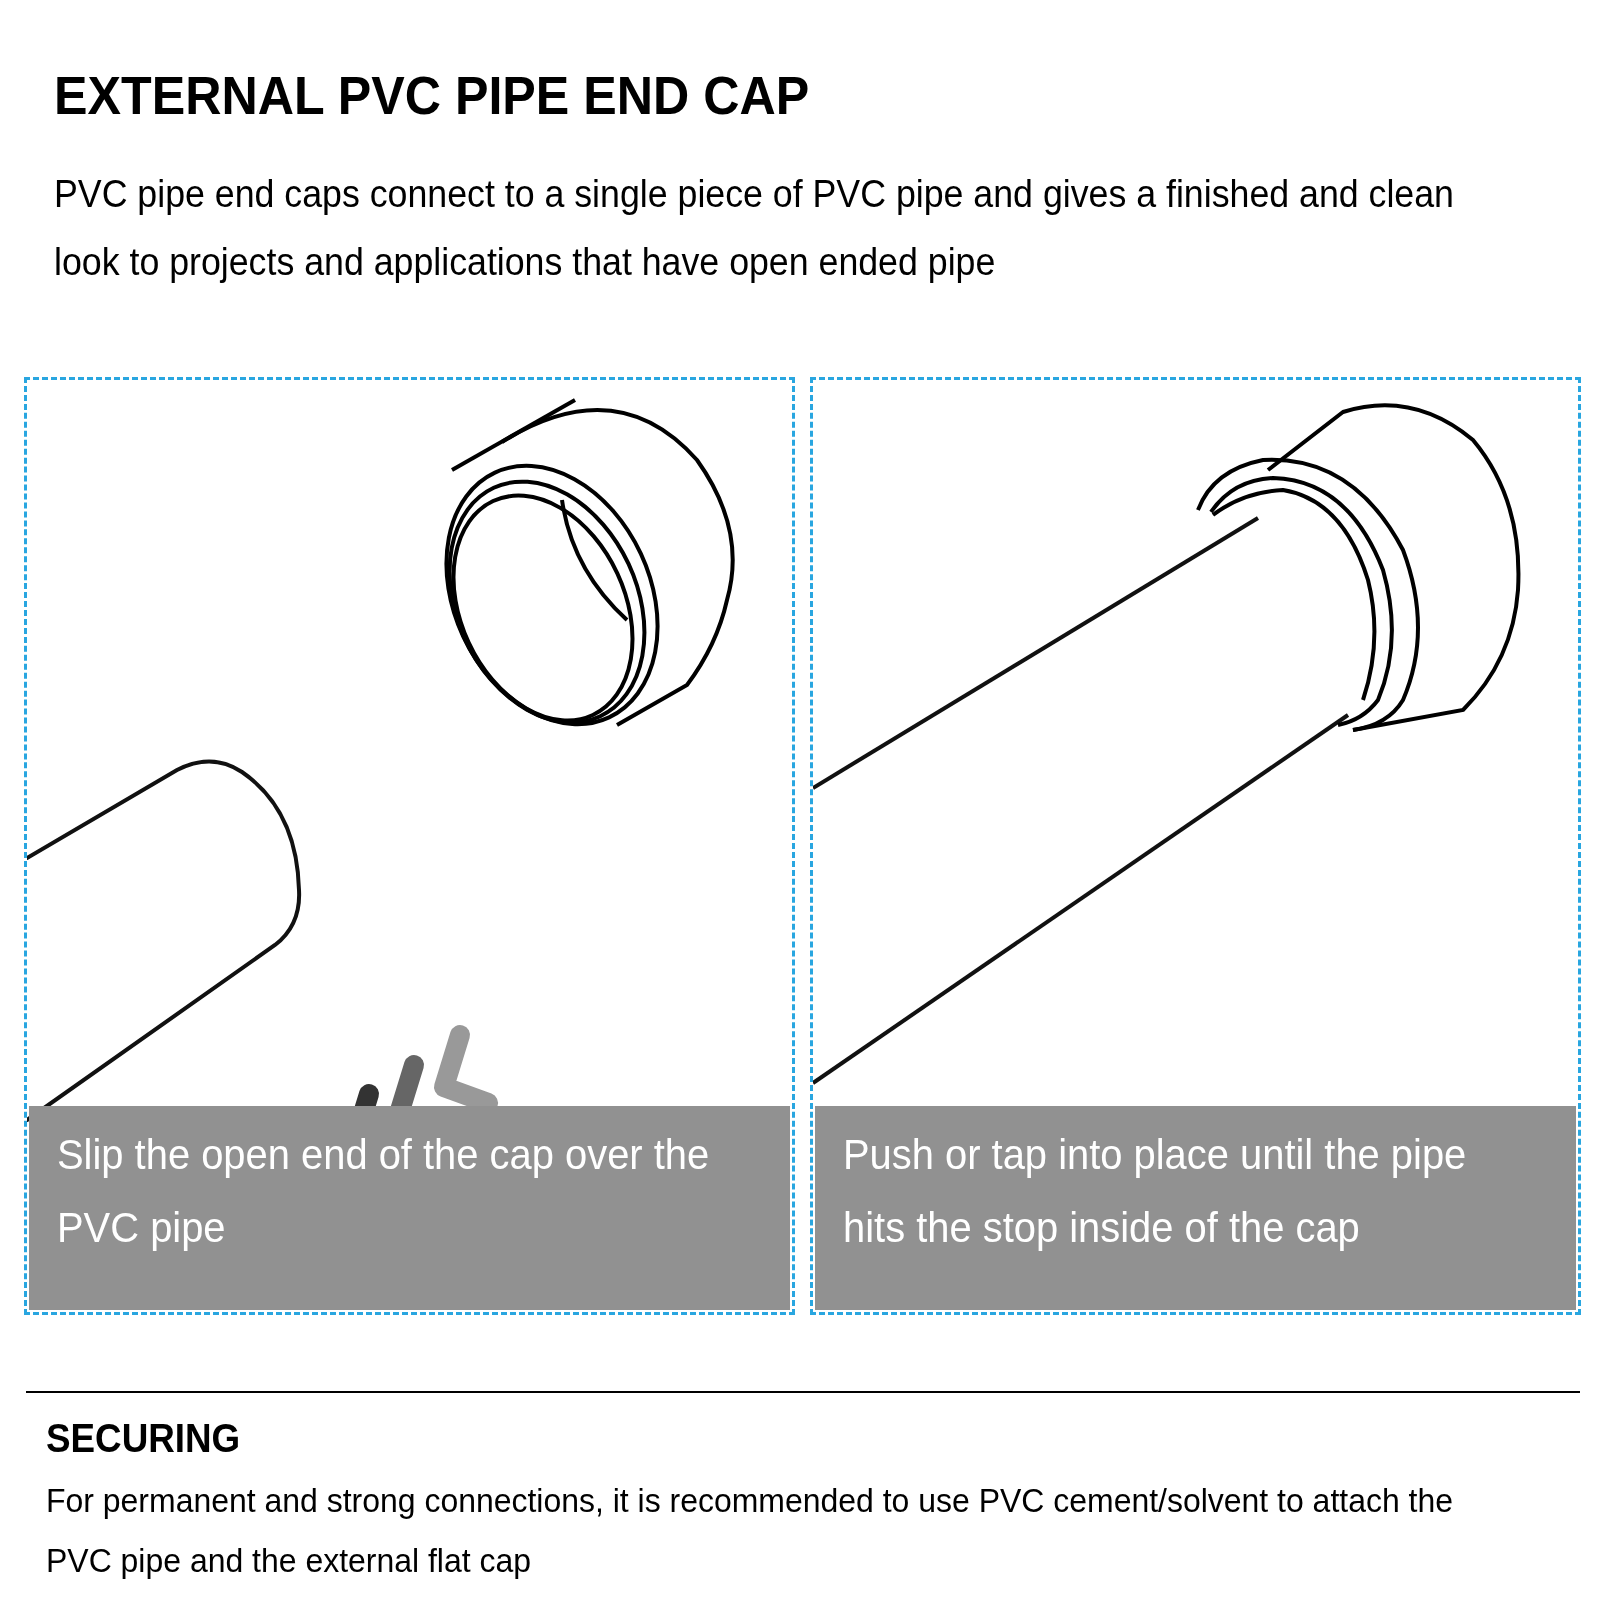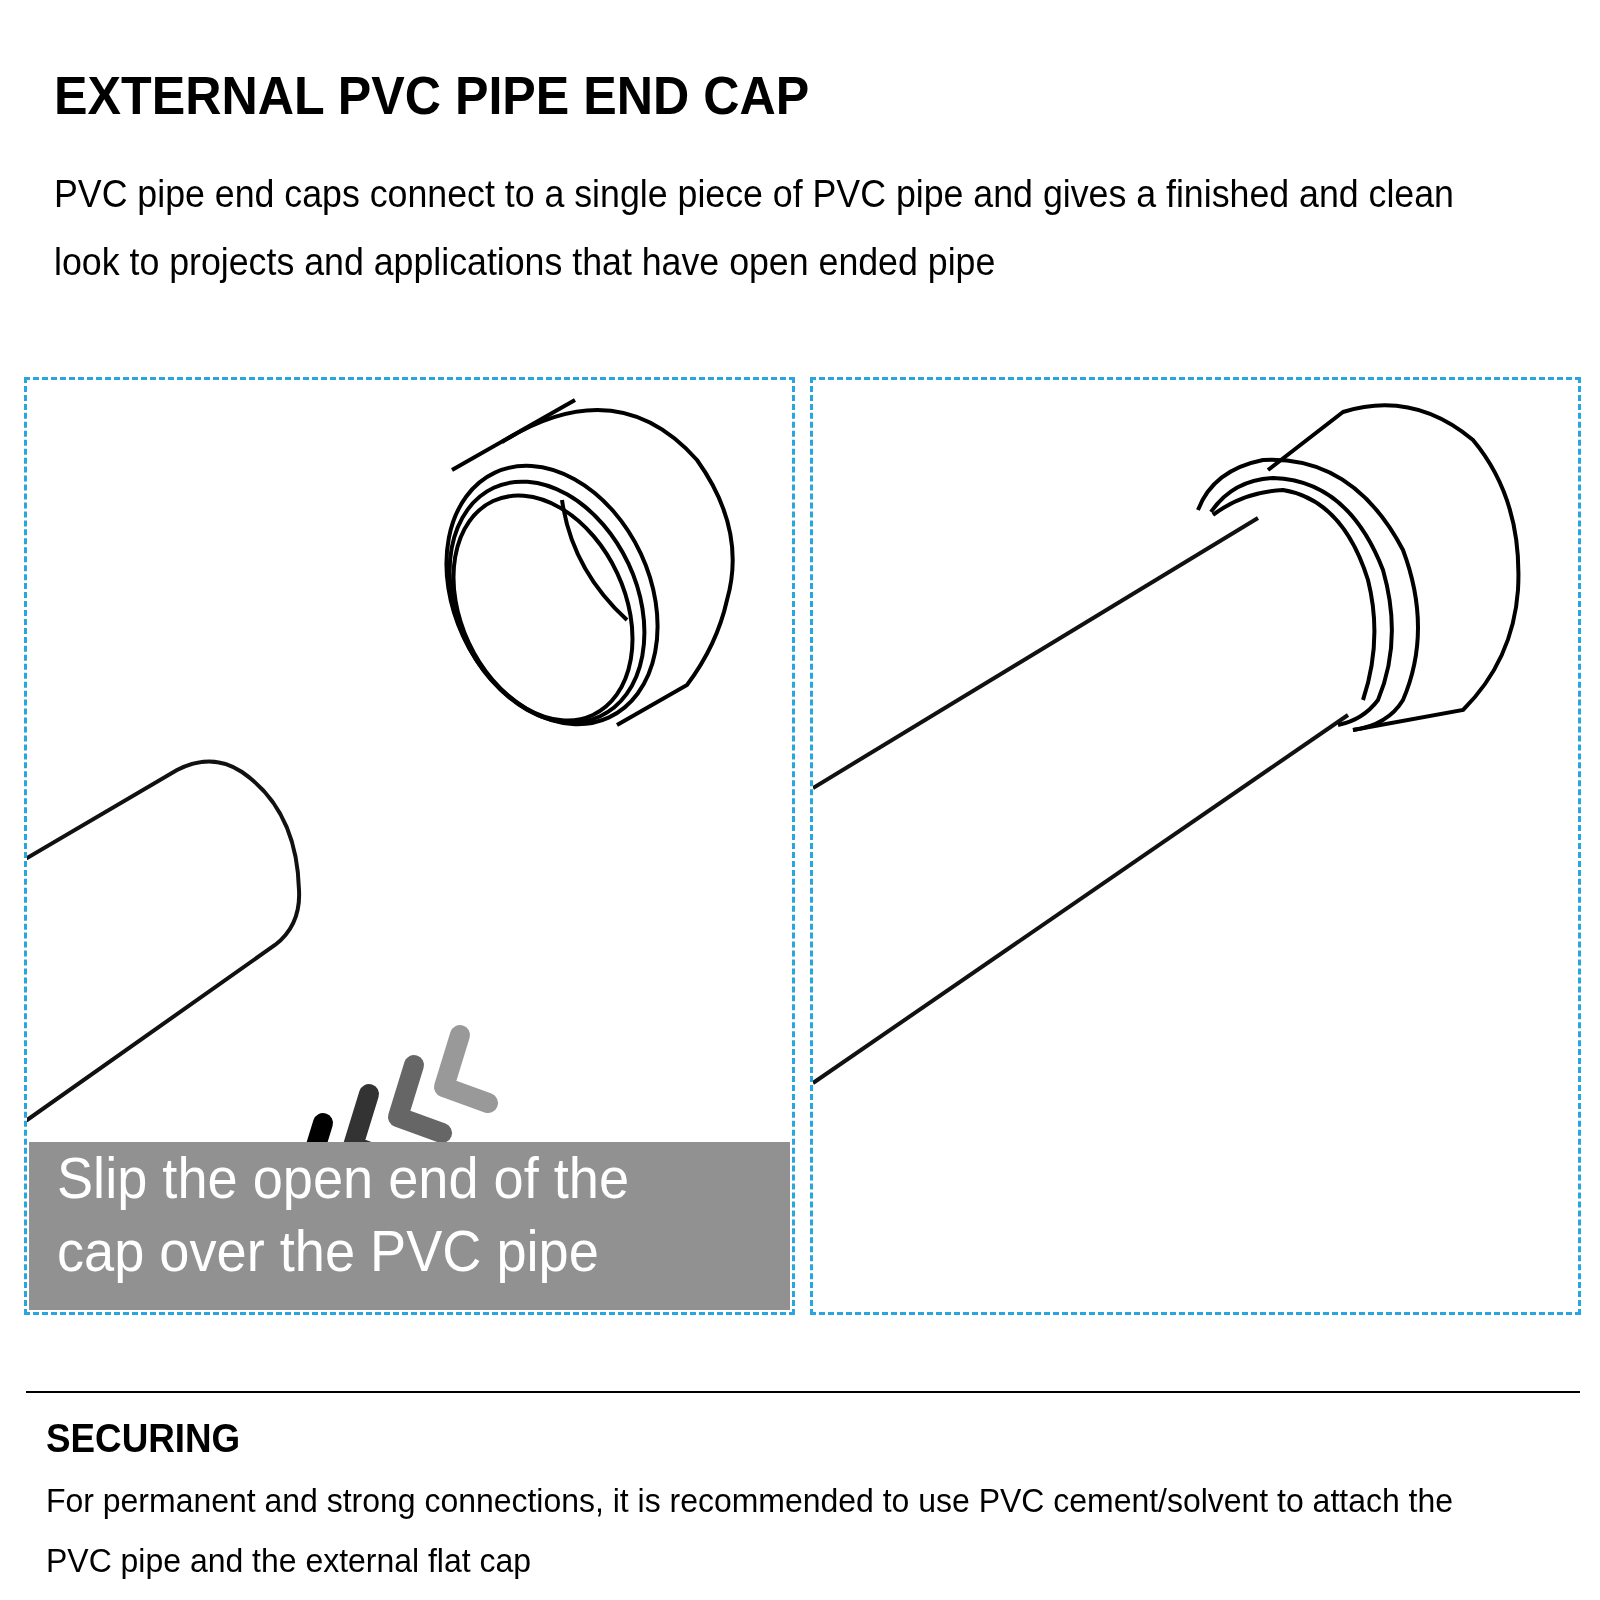--- a/index.html
+++ b/index.html
@@ -7,23 +7,23 @@
          font-family: "Liberation Sans", "DejaVu Sans", sans-serif; color: #000; }
   .title { position: absolute; left: 54px; top: 62px; font-size: 54px; font-weight: 700;
            letter-spacing: 0px; margin: 0; line-height: 66px; transform: scaleX(0.93); transform-origin: left; }
   .intro { position: absolute; left: 54px; top: 160px; width: 1520px; font-size: 38px;
            line-height: 68px; margin: 0; transform: scaleX(0.94); transform-origin: left; }
   .panel { position: absolute; top: 377px; height: 938px; box-sizing: border-box;
            border: 3px dashed #29a6e0; background: #fff; overflow: hidden; }
   .panel-left { left: 24px; width: 771px; }
   .panel-right { left: 810px; width: 771px; }
   .panel svg.art { position: absolute; left: 0; top: 0; }
-  .caption { position: absolute; left: 2px; right: 2px; bottom: 2px; height: 168px;
-             background: #919191; color: #ffffff; font-size: 57px; line-height: 73px;
-             padding: 0 26px 0 28px; box-sizing: border-box; }
+  .caption { position: absolute; left: 2px; right: 2px; bottom: 2px; height: 204px;
+             background: #919191; color: #ffffff; font-size: 42px; line-height: 73px;
+             padding: 12px 26px 0 28px; box-sizing: border-box; }
   .caption span { display: block; transform: scaleX(0.95); transform-origin: left; }
   .divider { position: absolute; left: 26px; top: 1391px; width: 1554px; height: 2px; background: #000; }
   .sec-title { position: absolute; left: 46px; top: 1414px; font-size: 40px; font-weight: 700; margin: 0;
                line-height: 48px; transform: scaleX(0.92); transform-origin: left; }
   .sec-body { position: absolute; left: 46px; top: 1470px; width: 1520px; font-size: 34px; line-height: 60px;
               margin: 0; transform: scaleX(0.94); transform-origin: left; }
 </style>
 </head>
 <body>
 
@@ -64,17 +64,20 @@
       <path d="M0 408 L445 138"></path>
       <path d="M0 703 L535 335"></path>
     </g>
     <g fill="none" stroke="#000" stroke-width="4">
       <path d="M455 90 L530 32 Q600 10 660 60 Q710 120 705 210 Q700 280 650 330 L540 350"></path>
       <path d="M385 130 Q400 90 450 80 Q540 75 590 170 Q620 250 590 320 Q575 345 540 350"></path>
       <path d="M398 132 Q420 100 460 98 Q535 100 570 190 Q590 260 565 320 Q550 340 525 345"></path>
       <path d="M400 135 Q430 112 470 110 Q530 120 555 200 Q570 260 550 320"></path>
     </g>
   </svg>
+  <div class="caption">
+    <span>Push or tap into place until the pipe hits the stop inside of the cap</span>
+  </div>
 </div>
 
 <div class="divider"></div>
 <h2 class="sec-title">SECURING</h2>
 <p class="sec-body">For permanent and strong connections, it is recommended to use PVC cement/solvent to attach the PVC pipe and the external flat cap</p>
 
 </body></html>

